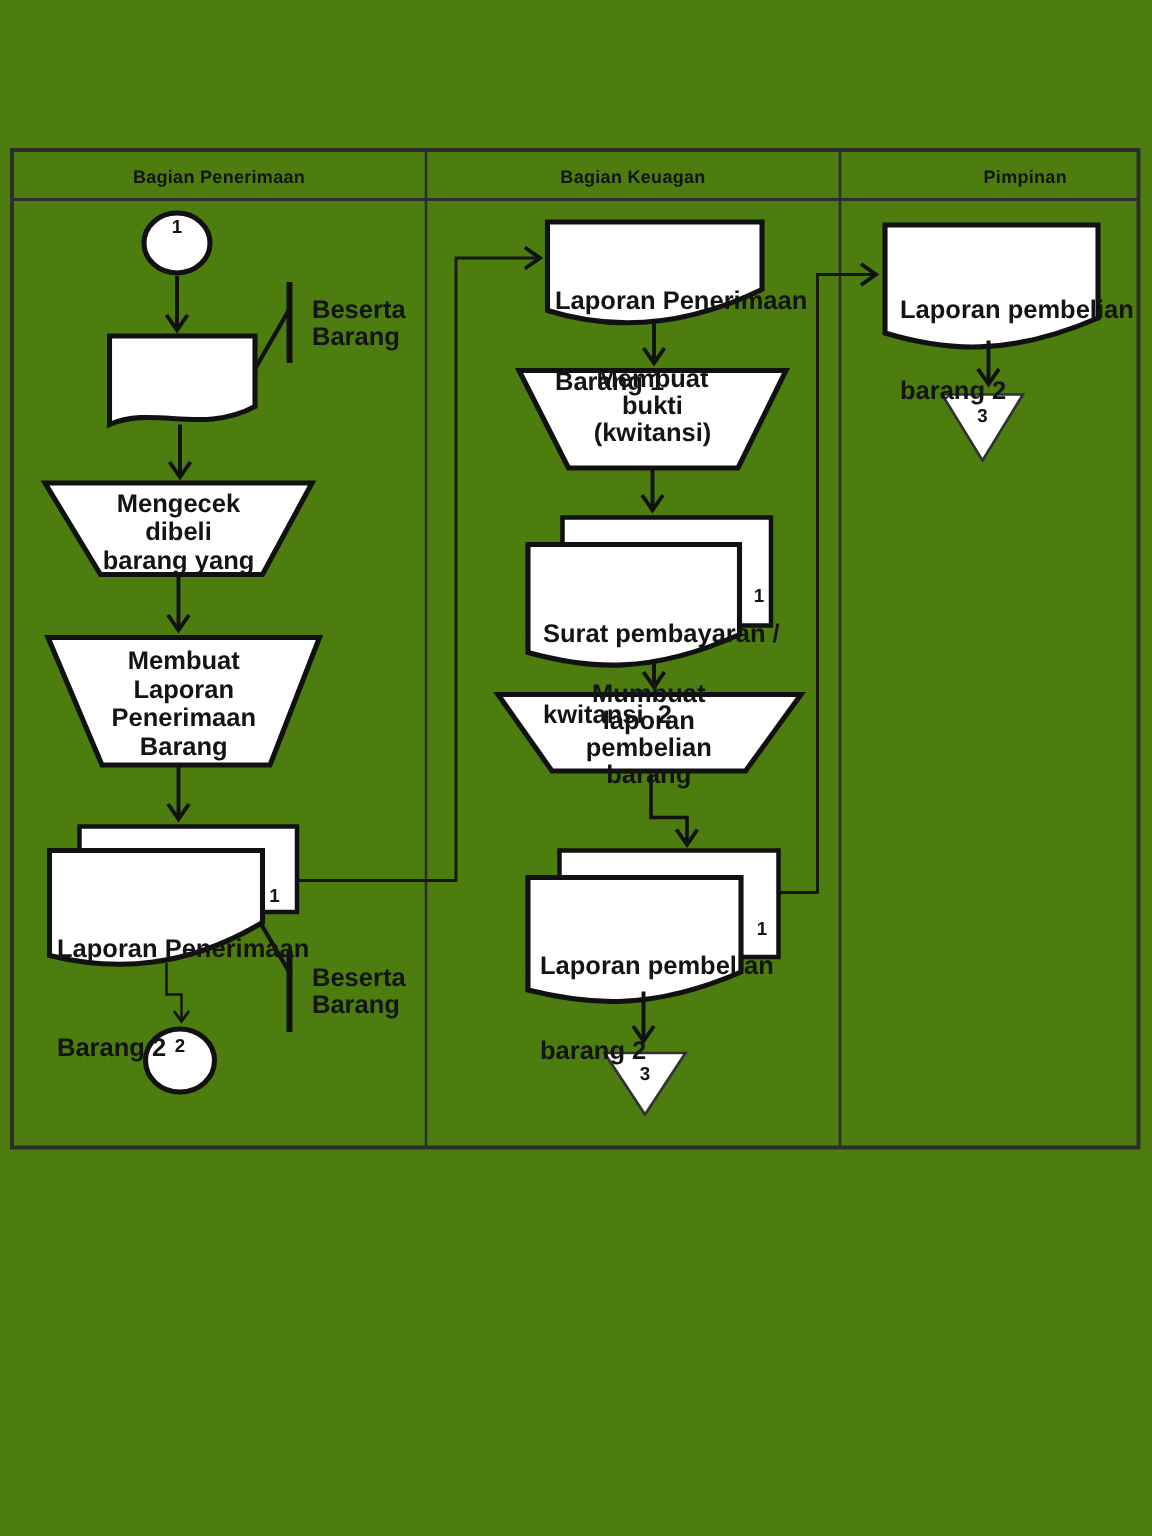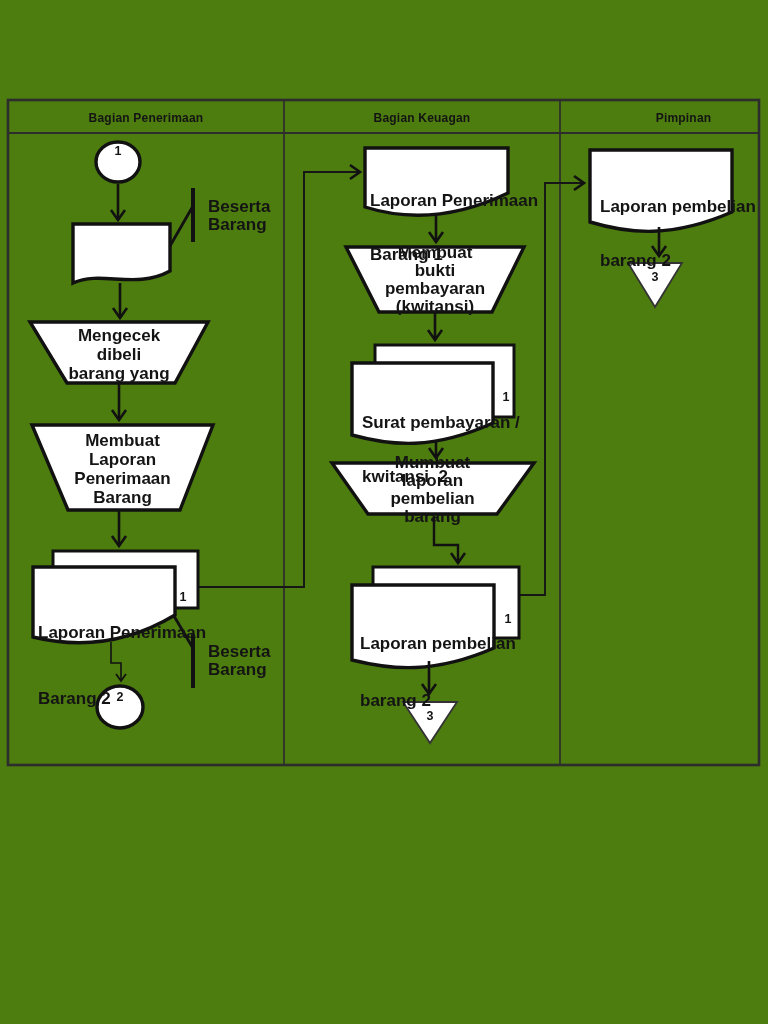--- a/index.html
+++ b/index.html
@@ -121,21 +121,20 @@
   <div class="lbl c num" style="left:106px;top:688px;width:28px;">2</div>
 
   <div class="lbl r" style="left:370px;top:156px;width:128px;line-height:18px;">
     <div>Laporan Penerimaan</div>
     <div>Barang 1</div>
   </div>
 
   <div class="lbl c" style="left:345px;top:244px;width:180px;line-height:18px;">
     <div>Membuat</div>
     <div>bukti</div>
-    <div>pembayaran</div>
     <div>(kwitansi)</div>
   </div>
 
   <div class="lbl c num" style="left:495px;top:388px;width:22px;">1</div>
   <div class="lbl r" style="left:362px;top:378px;width:124px;line-height:18px;">
     <div>Surat pembayaran /</div>
     <div>kwitansi  2</div>
   </div>
 
   <div class="lbl c" style="left:328px;top:454px;width:209px;line-height:18px;">

